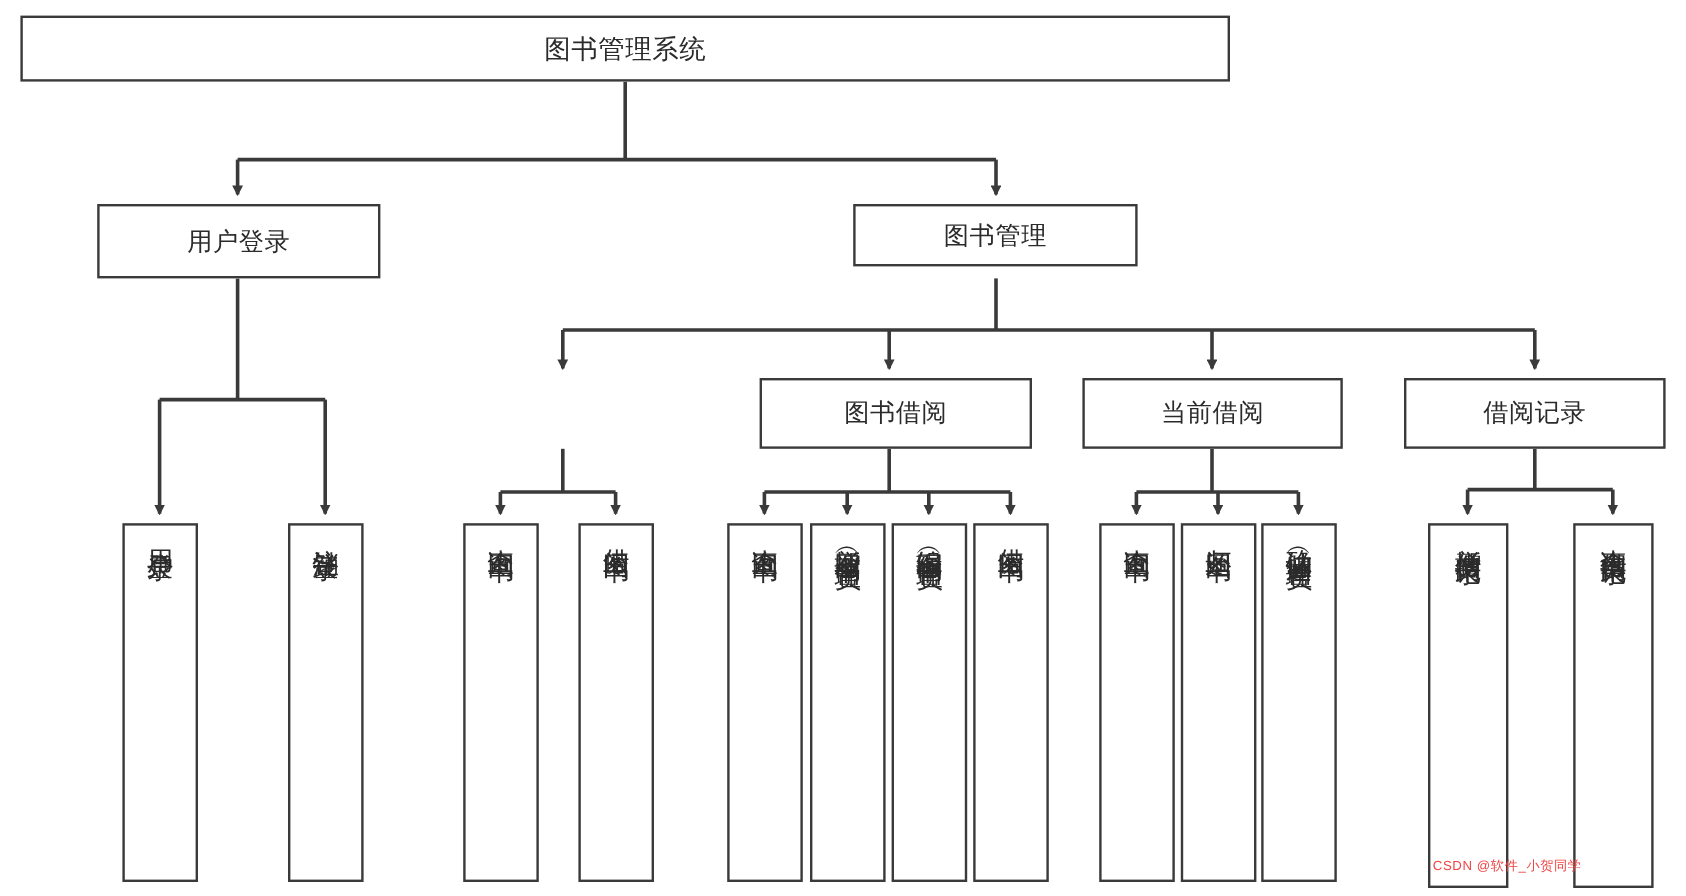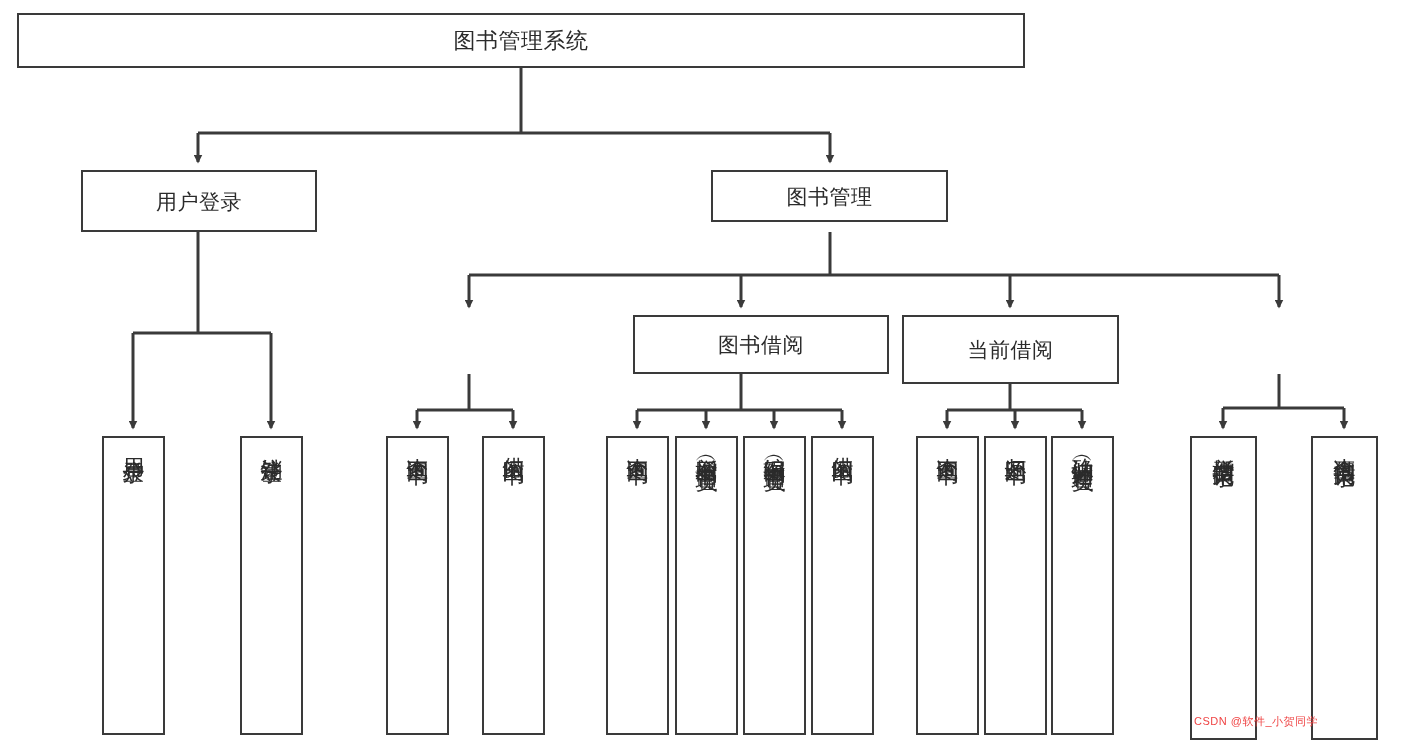--- a/index.html
+++ b/index.html
@@ -105,25 +105,28 @@
     <span class="lbl">图书管理系统</span>
   </div>
 
   <div class="node h" style="left:81px;top:170px;width:236px;height:62px;">
     <span class="lbl">用户登录</span>
   </div>
   <div class="node h" style="left:711px;top:170px;width:237px;height:52px;">
     <span class="lbl">图书管理</span>
   </div>
 
-  <div class="node h" style="left:633px;top:315px;width:256px;height:59px;">
+  <div class="node h" style="left:633px;top:315px;width:227px;height:59px;">
     <span class="lbl">图书借阅</span>
   </div>
-  <div class="node h" style="left:902px;top:315px;width:217px;height:69px;">
+  <div class="node h" style="left:902px;top:315px;width:217px;height:59px;">
     <span class="lbl">当前借阅</span>
+  </div>
+  <div class="node h" style="left:1170px;top:315px;width:218px;height:59px;">
+    <span class="lbl">借阅记录</span>
   </div>
 
   <div class="node v" style="left:102px;top:436px;width:63px;height:299px;">
     <span class="lbl">用户登录</span>
   </div>
   <div class="node v" style="left:240px;top:436px;width:63px;height:299px;">
     <span class="lbl">注销登录</span>
   </div>
 
   <div class="node v" style="left:386px;top:436px;width:63px;height:299px;">

